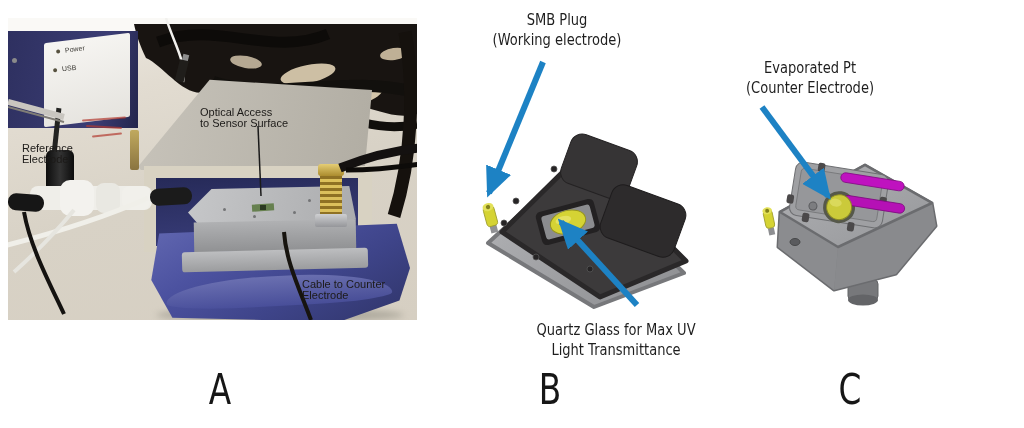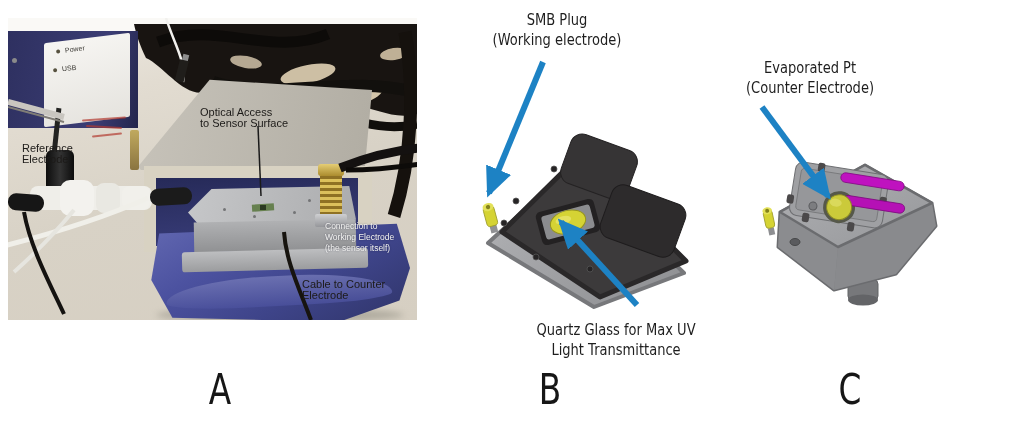--- a/index.html
+++ b/index.html
@@ -160,23 +160,20 @@
       <path d="M276,214 C278,244 292,272 303,302" stroke="#17140f" stroke-width="4" fill="none"></path>
       <path d="M332,150 C362,138 390,132 412,130" stroke="#141110" stroke-width="9" fill="none"></path>
       <path d="M338,152 C372,152 398,148 412,146" stroke="#0d0b09" stroke-width="5" fill="none"></path>
       <path d="M250,108 L253,178" stroke="#1a1a1a" stroke-width="1.5"></path>
     </svg>
 
     <div class="plabel pre" style="left:14px;top:125px">Reference
 Electrode</div>
     <div class="plabel pre" style="left:192px;top:89px">Optical Access
 to Sensor Surface</div>
-    <div class="plabel lbl-white pre" style="left:317px;top:203px">Connection to
-Working Electrode
-(the sensor itself)</div>
     <div class="plabel pre" style="left:294px;top:261px">Cable to Counter
 Electrode</div>
   </div>
 
   <div class="callout pre" style="left:440px;top:10px;width:234px">SMB Plug
 (Working electrode)</div>
 
   <svg class="abs" style="left:468px;top:125px" width="240" height="195">
     <defs>
       <linearGradient id="gradB" x1="0" y1="0" x2="1" y2="1">

